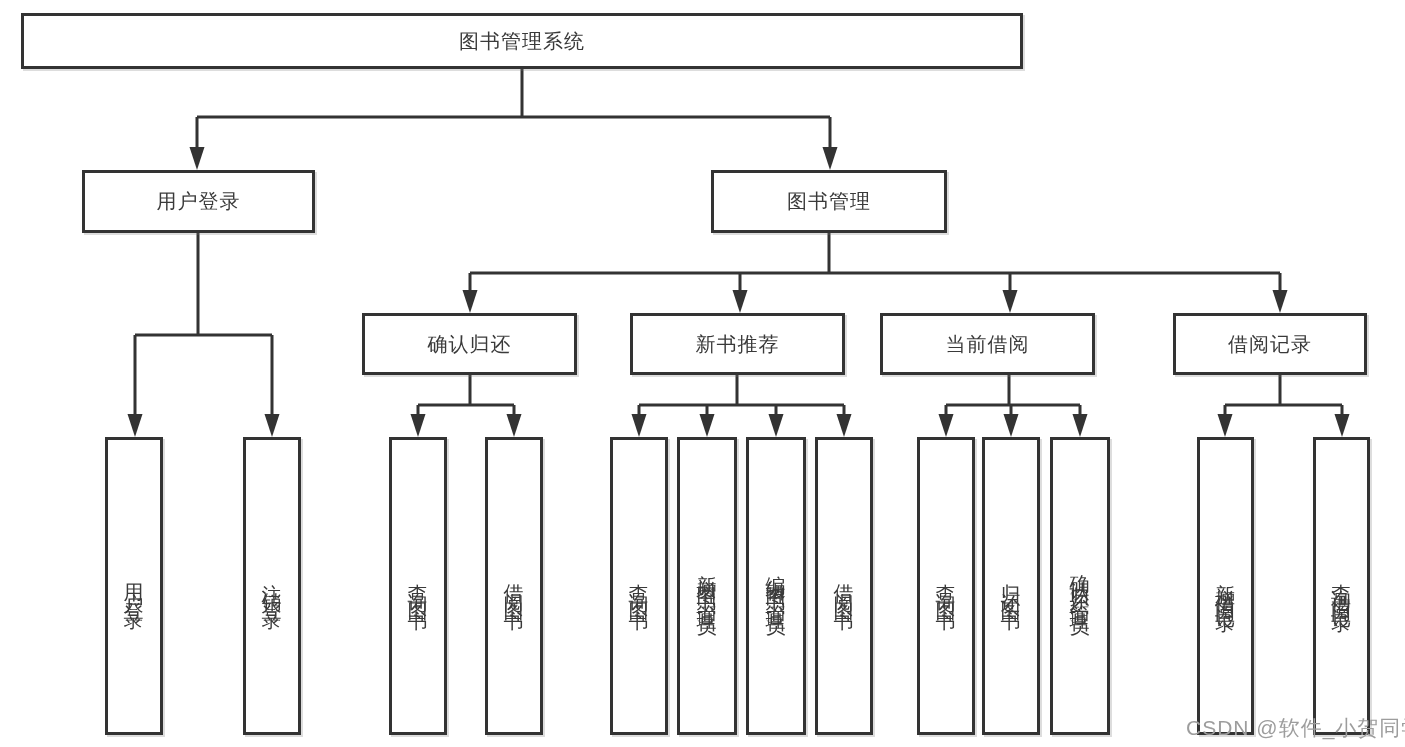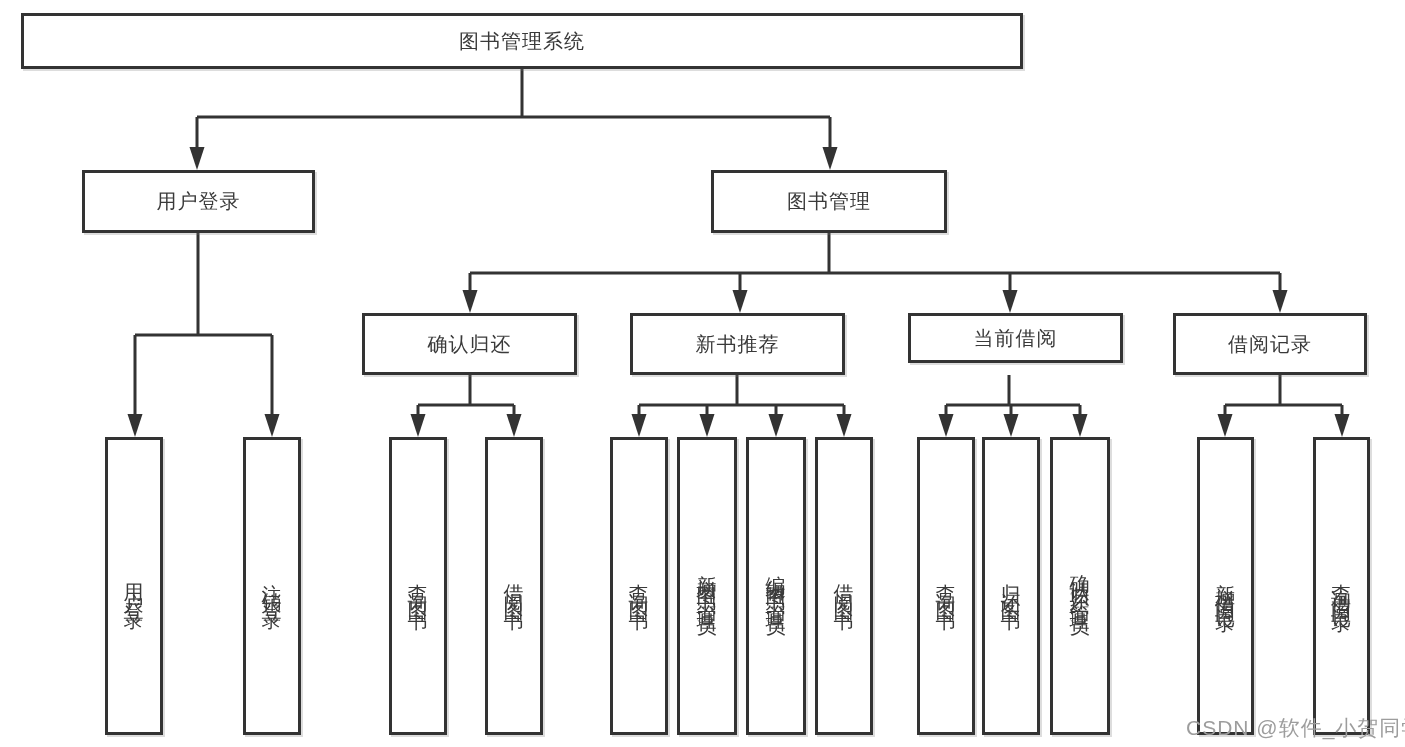--- a/index.html
+++ b/index.html
@@ -116,21 +116,21 @@
   <div class="node" style="left:711px;top:170px;width:236px;height:63px">
     <span>图书管理</span>
   </div>
 
   <div class="node" style="left:362px;top:313px;width:215px;height:62px">
     <span>确认归还</span>
   </div>
   <div class="node" style="left:630px;top:313px;width:215px;height:62px">
     <span>新书推荐</span>
   </div>
-  <div class="node" style="left:908px;top:313px;width:215px;height:50px">
+  <div class="node" style="left:880px;top:313px;width:215px;height:62px">
     <span>当前借阅</span>
   </div>
   <div class="node" style="left:1173px;top:313px;width:194px;height:62px">
     <span>借阅记录</span>
   </div>
 
   <div class="node vnode" style="left:105px;top:437px;width:58px;height:298px">
     <span class="vtext">用户登录</span>
   </div>
   <div class="node vnode" style="left:243px;top:437px;width:58px;height:298px">

